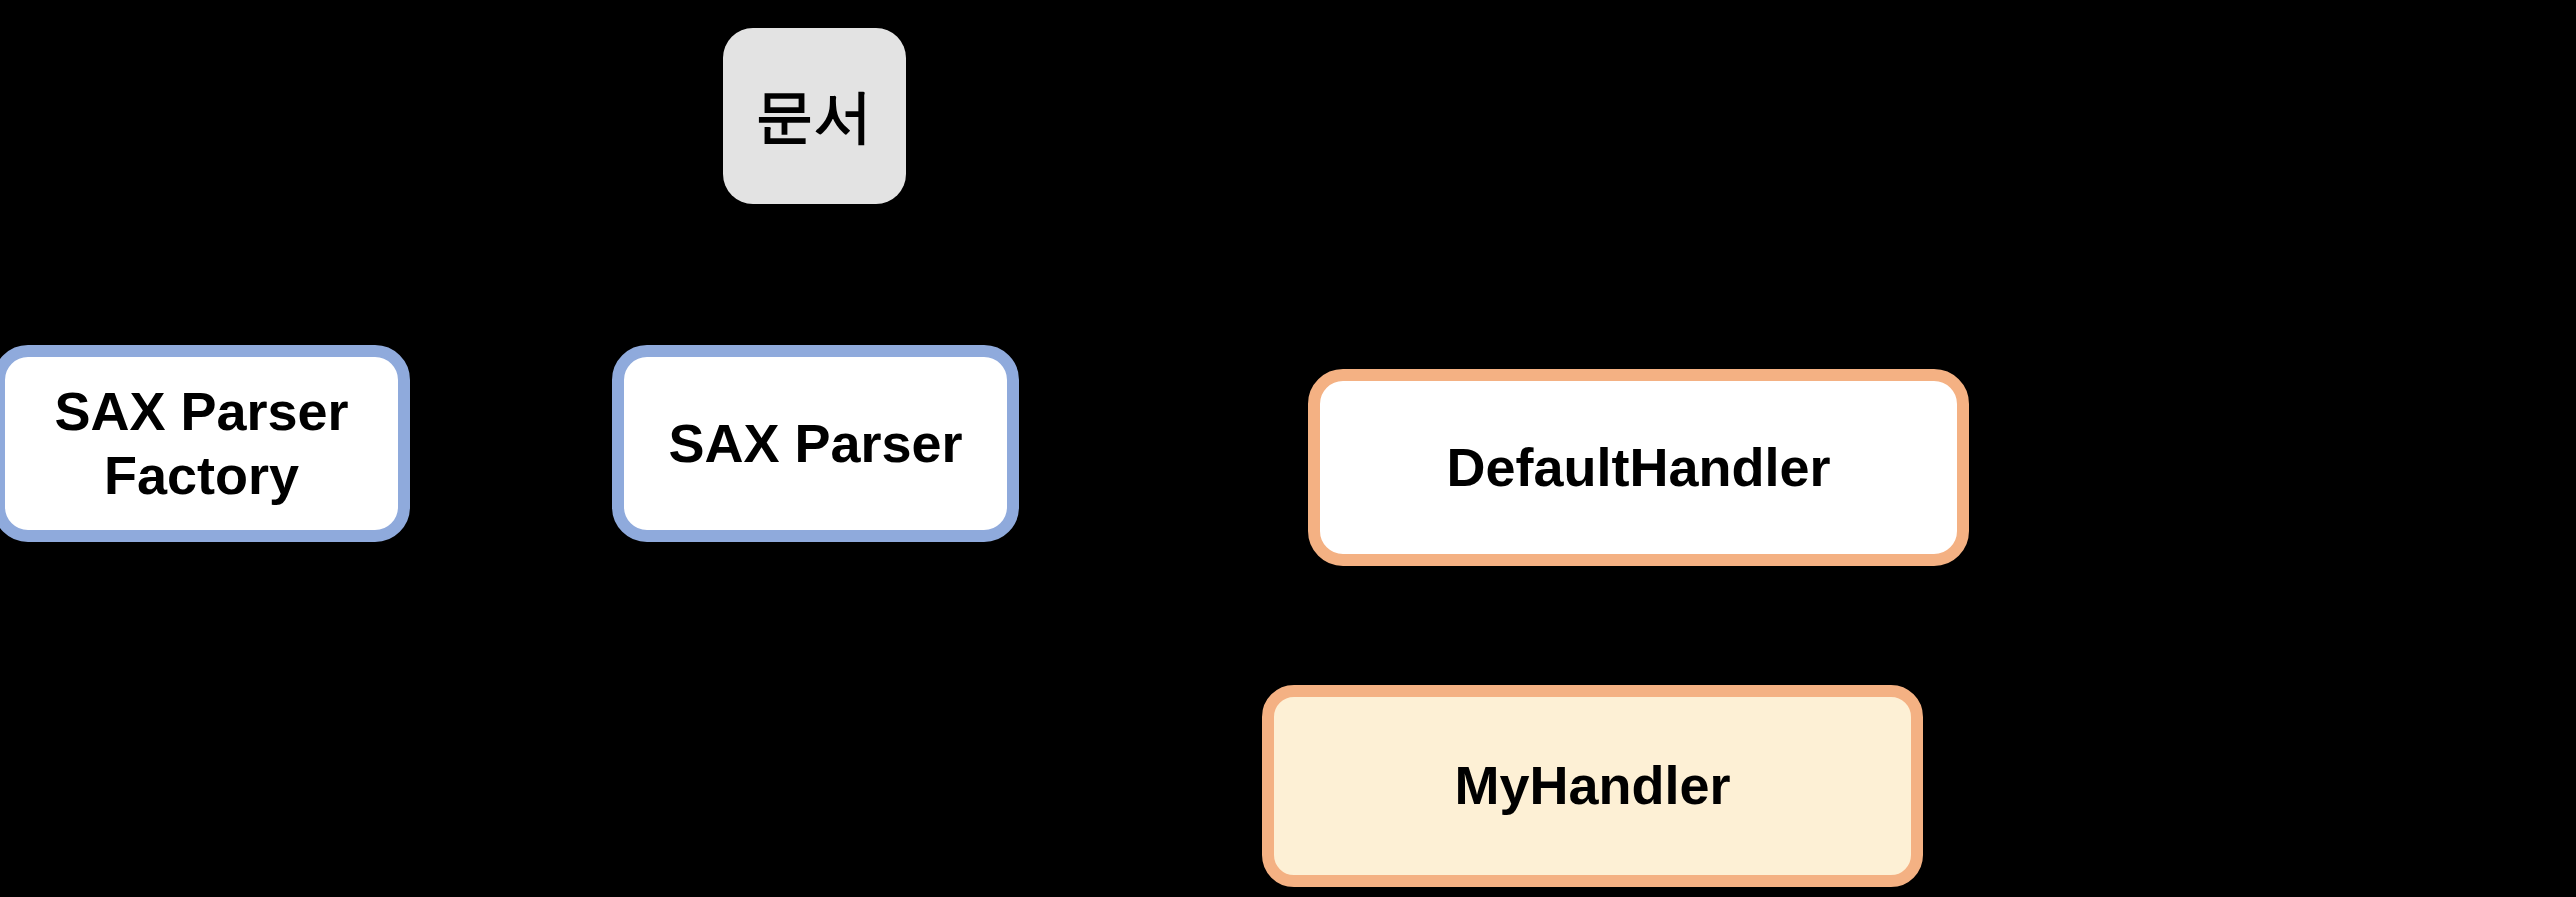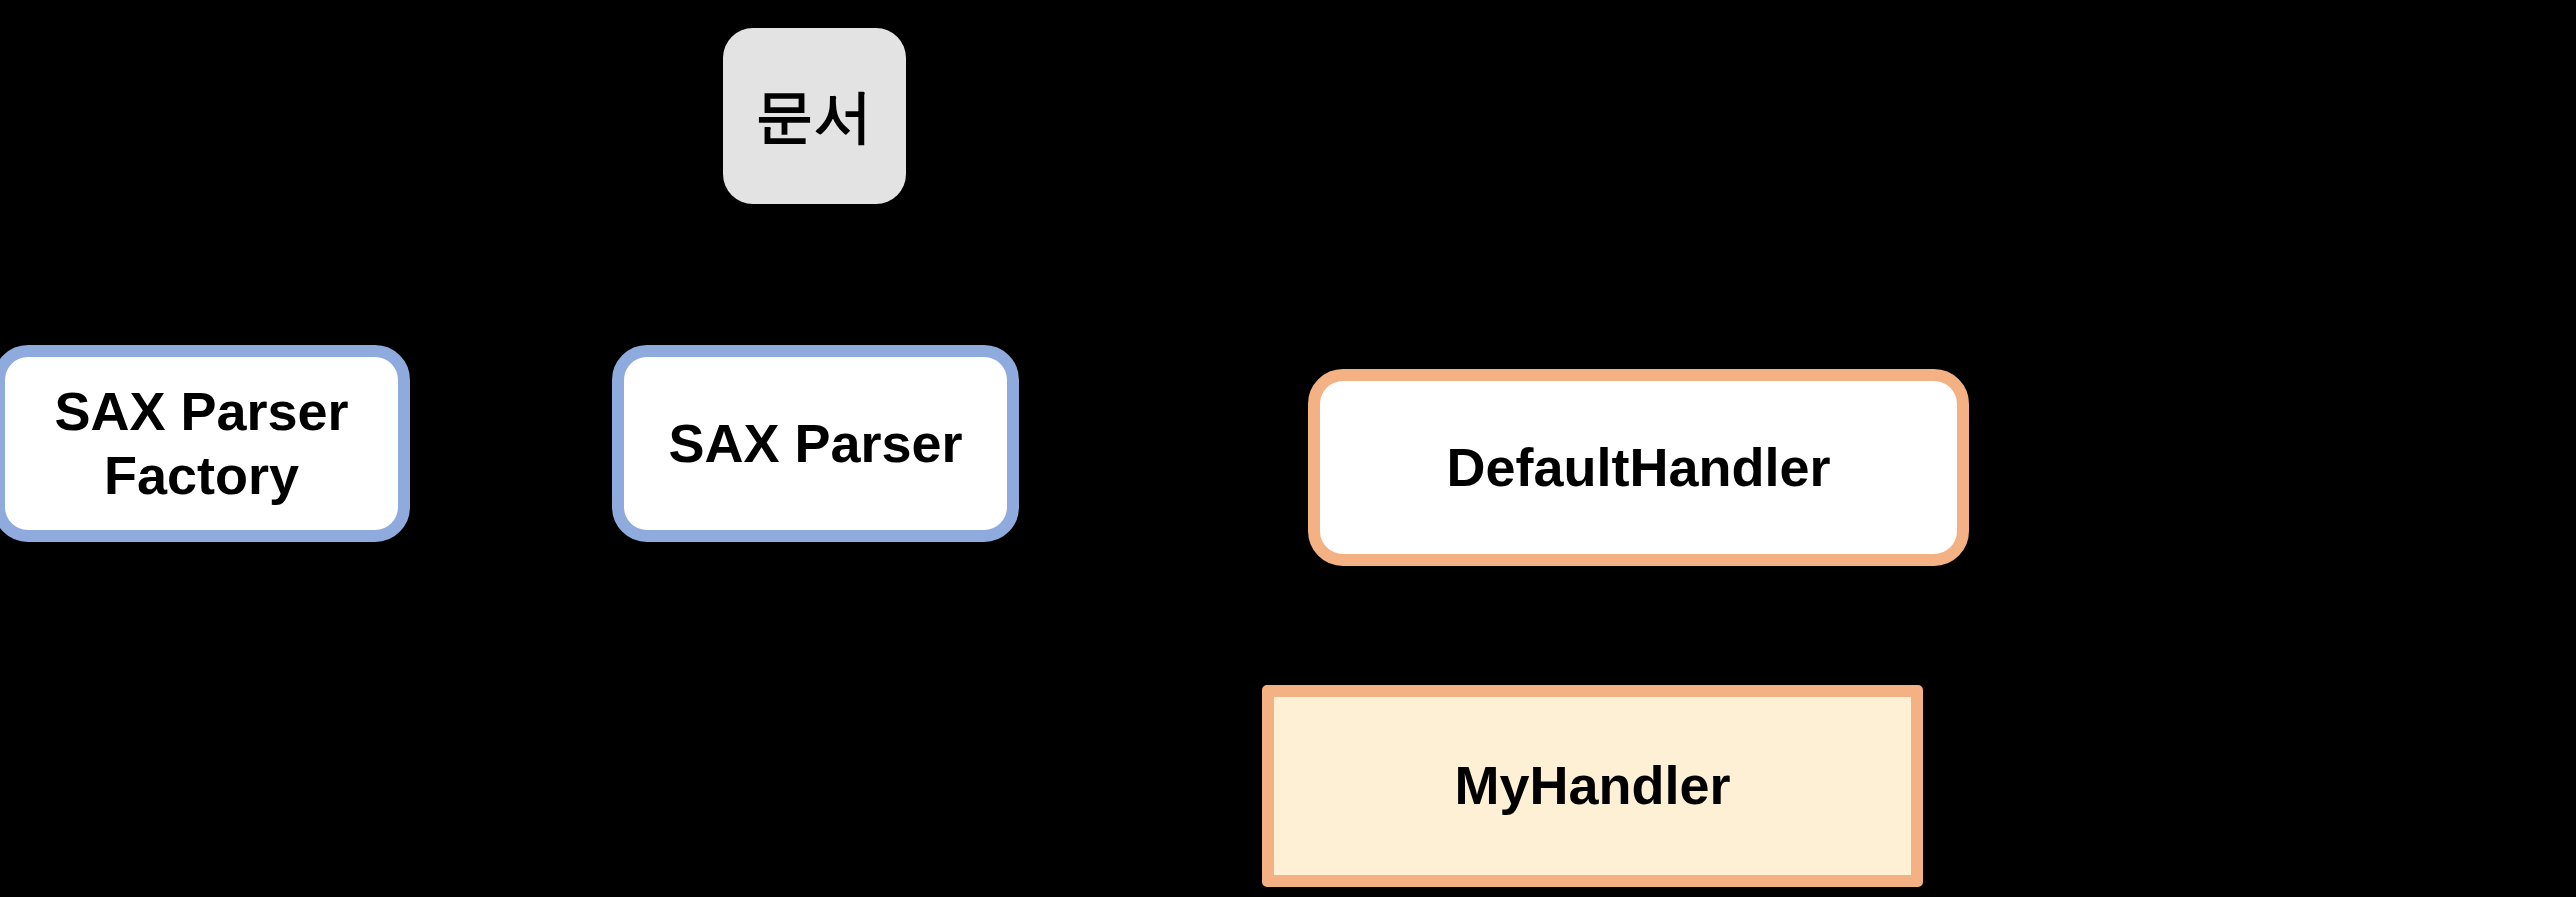--- a/index.html
+++ b/index.html
@@ -46,21 +46,21 @@
   }
   .node-orange-white {
     background: #FFFFFF;
     border: 12.3px solid #F4B183;
     border-radius: 35px;
     font-size: 54px;
   }
   .node-orange-fill {
     background: #FDF0D5;
     border: 12.3px solid #F4B183;
-    border-radius: 5px;
+    border-radius: 32px;
     font-size: 54px;
   }
   .node-label {
     display: block;
     padding: 0 12.3px;
   }
   .edge-layer {
     position: absolute;
     left: 0;
     top: 0;

